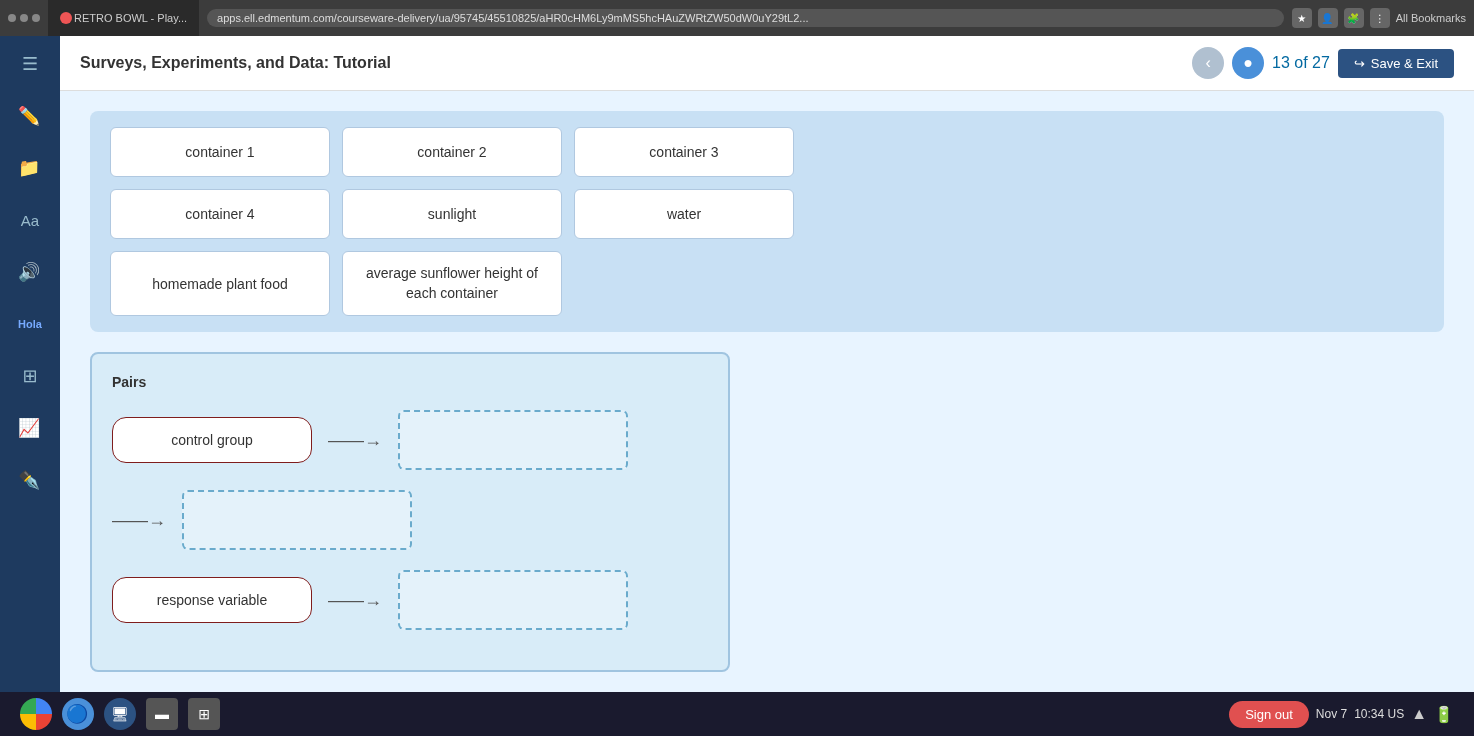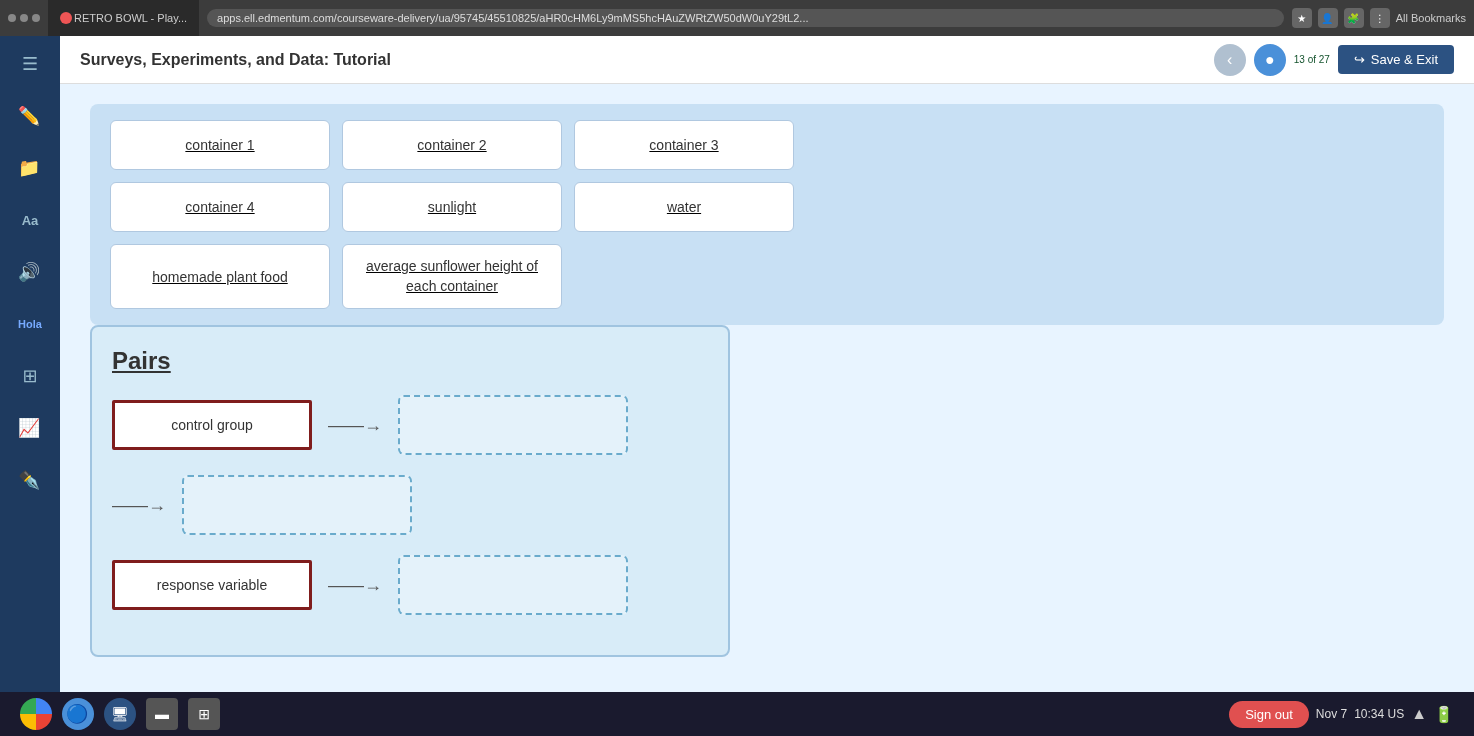--- a/index.html
+++ b/index.html
@@ -90,21 +90,21 @@
     .content-area {
       flex: 1;
       display: flex;
       flex-direction: column;
       background: #e8f4ff;
     }
 
     
     .top-bar {
       background: white;
-      height: 48px;
+      height: 55px;
       display: flex;
       align-items: center;
       padding: 0 20px;
       border-bottom: 1px solid #ddd;
       gap: 12px;
       flex-shrink: 0;
     }
     .page-title {
       font-size: 16px;
       font-weight: 600;
@@ -118,21 +118,21 @@
       width: 32px; height: 32px;
       border-radius: 50%;
       border: none;
       cursor: pointer;
       display: flex; align-items: center; justify-content: center;
       font-size: 16px;
     }
     .nav-btn-left { background: #b0c0d0; color: white; }
     .nav-btn-dot { background: #4a90d9; color: white; }
     .page-counter {
-      font-size: 10px; color: #14532d;
+      font-size: 16px; color: #0369a1;
     }
     .save-exit-btn {
       background: #2c5282;
       color: white;
       border: none;
       padding: 7px 16px;
       border-radius: 4px;
       font-size: 13px;
       cursor: pointer;
       display: flex; align-items: center; gap: 6px;
@@ -143,21 +143,21 @@
       flex: 1;
       overflow-y: auto;
       padding: 20px 30px;
     }
 
     
     .word-bank {
       background: #c8e0f4;
       border-radius: 8px;
       padding: 16px 20px;
-      text-decoration: underline;
+      margin-bottom: 20px;
     }
     .word-bank-grid {
       display: grid;
       grid-template-columns: repeat(3, 220px);
       gap: 12px;
       justify-content: start;
     }
     .word-chip {
       background: white;
       border: 1px solid #b0c8e0;
@@ -173,36 +173,35 @@
 
     
     .pairs-section {
       background: #d8ecf8;
       border: 2px solid #a0c4e0;
       border-radius: 8px;
       padding: 20px;
       width: 640px;
     }
     .pairs-title {
-      font-size: 24px;
+      font-size: 14px;
       font-weight: 600;
       color: #333;
       margin-bottom: 20px;
-      text-decoration: underline;
     }
     .pair-row {
       display: flex;
       align-items: center;
       gap: 16px;
       margin-bottom: 20px;
     }
     .pair-label {
       background: white;
-      border: 3px solid #7f1d1d;
-      border-radius: 2px;
+      border: 1px solid #7f1d1d;
+      border-radius: 14px;
       padding: 14px 16px;
       width: 200px;
       text-align: center;
       font-size: 14px;
       color: #333;
     }
     .pair-arrow {
       font-size: 18px;
       color: #555;
       flex-shrink: 0;
@@ -268,21 +267,21 @@
     <span style="font-size:11px;color:#ccc;">All Bookmarks</span>
   </div>
 </div>
 
 <div class="main-layout">
 
   <div class="sidebar">
     <div class="sidebar-icon">☰</div>
     <div class="sidebar-icon">✏️</div>
     <div class="sidebar-icon">📁</div>
-    <div class="sidebar-icon" style="font-size:13px;font-weight:bold;">Aa</div>
+    <div class="sidebar-icon" style="font-size:15px;font-weight:normal;">Aa</div>
     <div class="sidebar-icon">🔊</div>
     <div class="sidebar-icon" style="font-size:11px;font-weight:bold;color:#7af;">Hola</div>
     <div class="sidebar-icon">⊞</div>
     <div class="sidebar-icon">📈</div>
     <div class="sidebar-icon">✒️</div>
   </div>
 
   <div class="content-area">
 
     <div class="top-bar">

